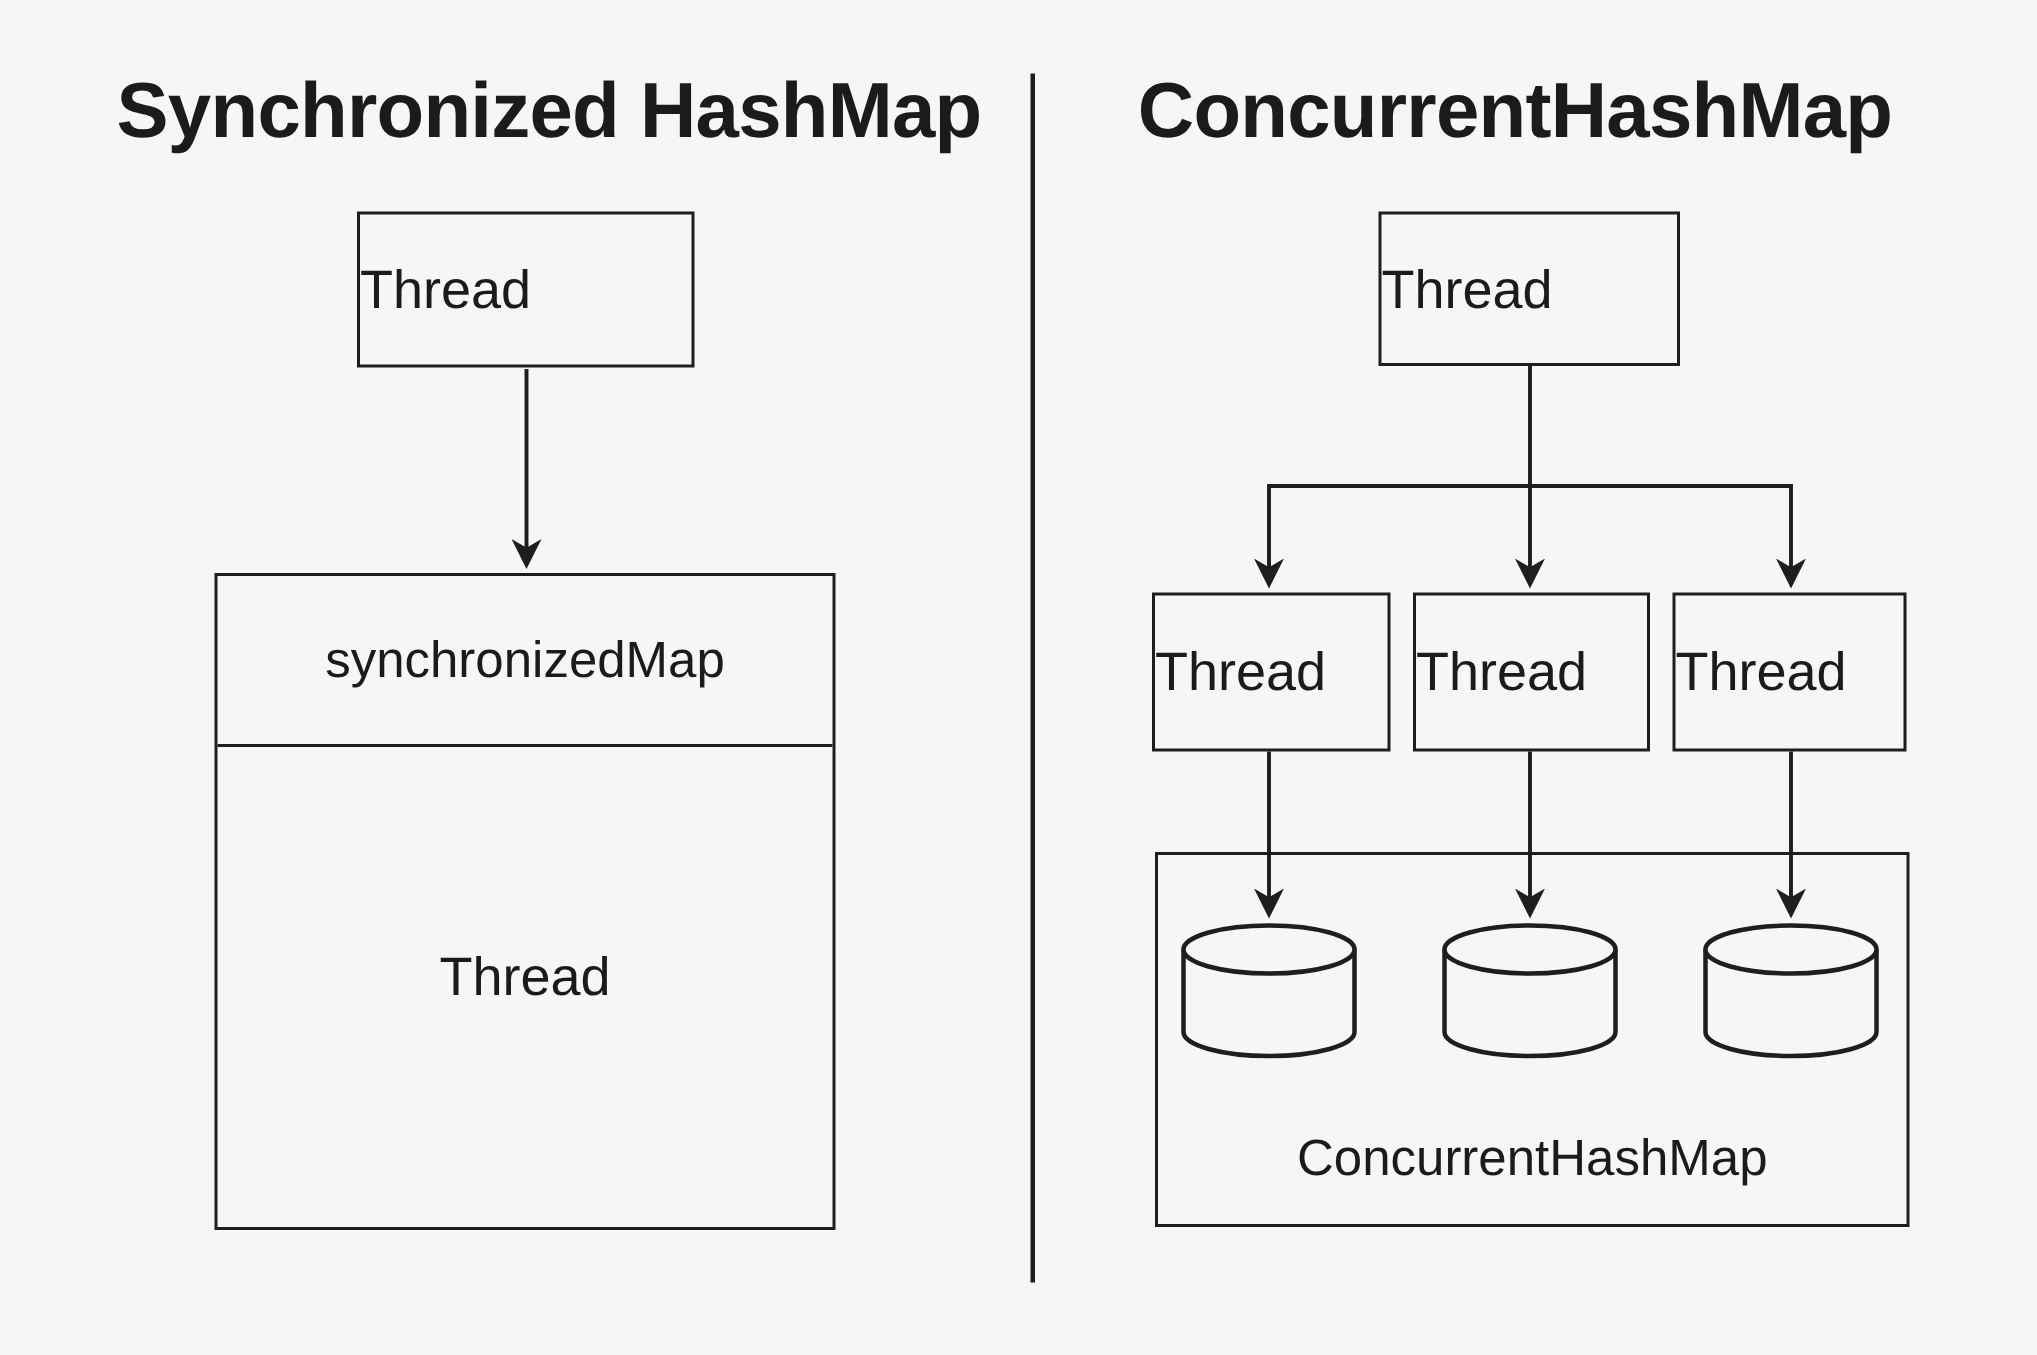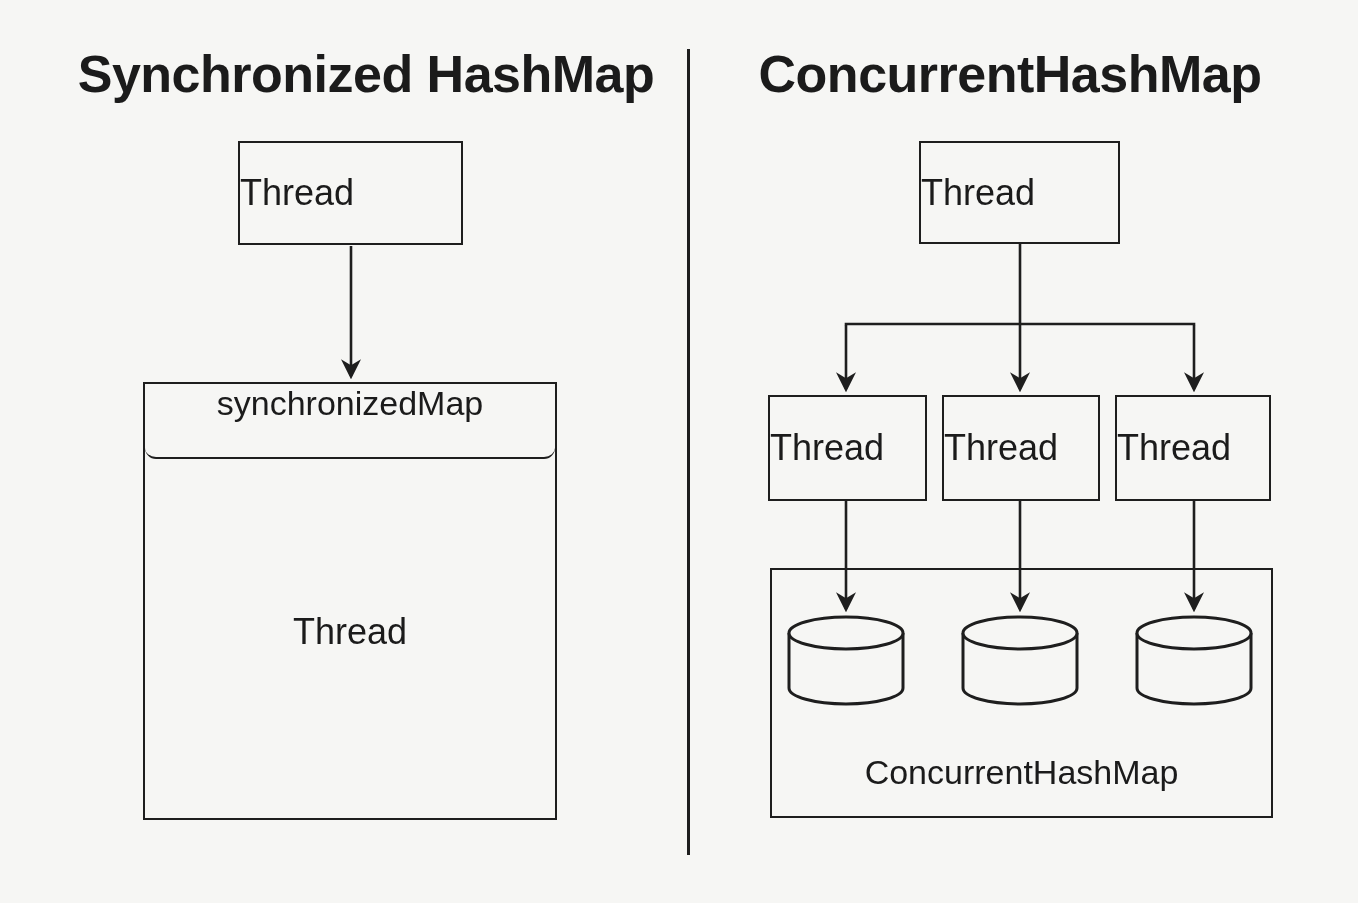--- a/index.html
+++ b/index.html
@@ -47,26 +47,25 @@
   .worker-2{left:942px;top:395px;width:158px;height:106px;}
   .worker-3{left:1115px;top:395px;width:156px;height:106px;}
   .map-box{
     position:absolute;
     left:143px;top:382px;width:414px;height:438px;
     border:2.5px solid var(--stroke);
     box-sizing:border-box;
     display:flex;flex-direction:column;
   }
   .map-header{
-    height:75px;
+    height:114px;
     border-bottom:2.5px solid var(--stroke);
-    display:flex;justify-content:center;
+    display:flex;align-items:center;justify-content:center;
     font-size:34px;
     box-sizing:border-box;
-    border-radius:11px;
   }
   .map-body{
     flex:1;
     display:flex;align-items:center;justify-content:center;
     font-size:36px;
     padding-bottom:14px;
     box-sizing:border-box;
   }
   .chm-container{
     position:absolute;

